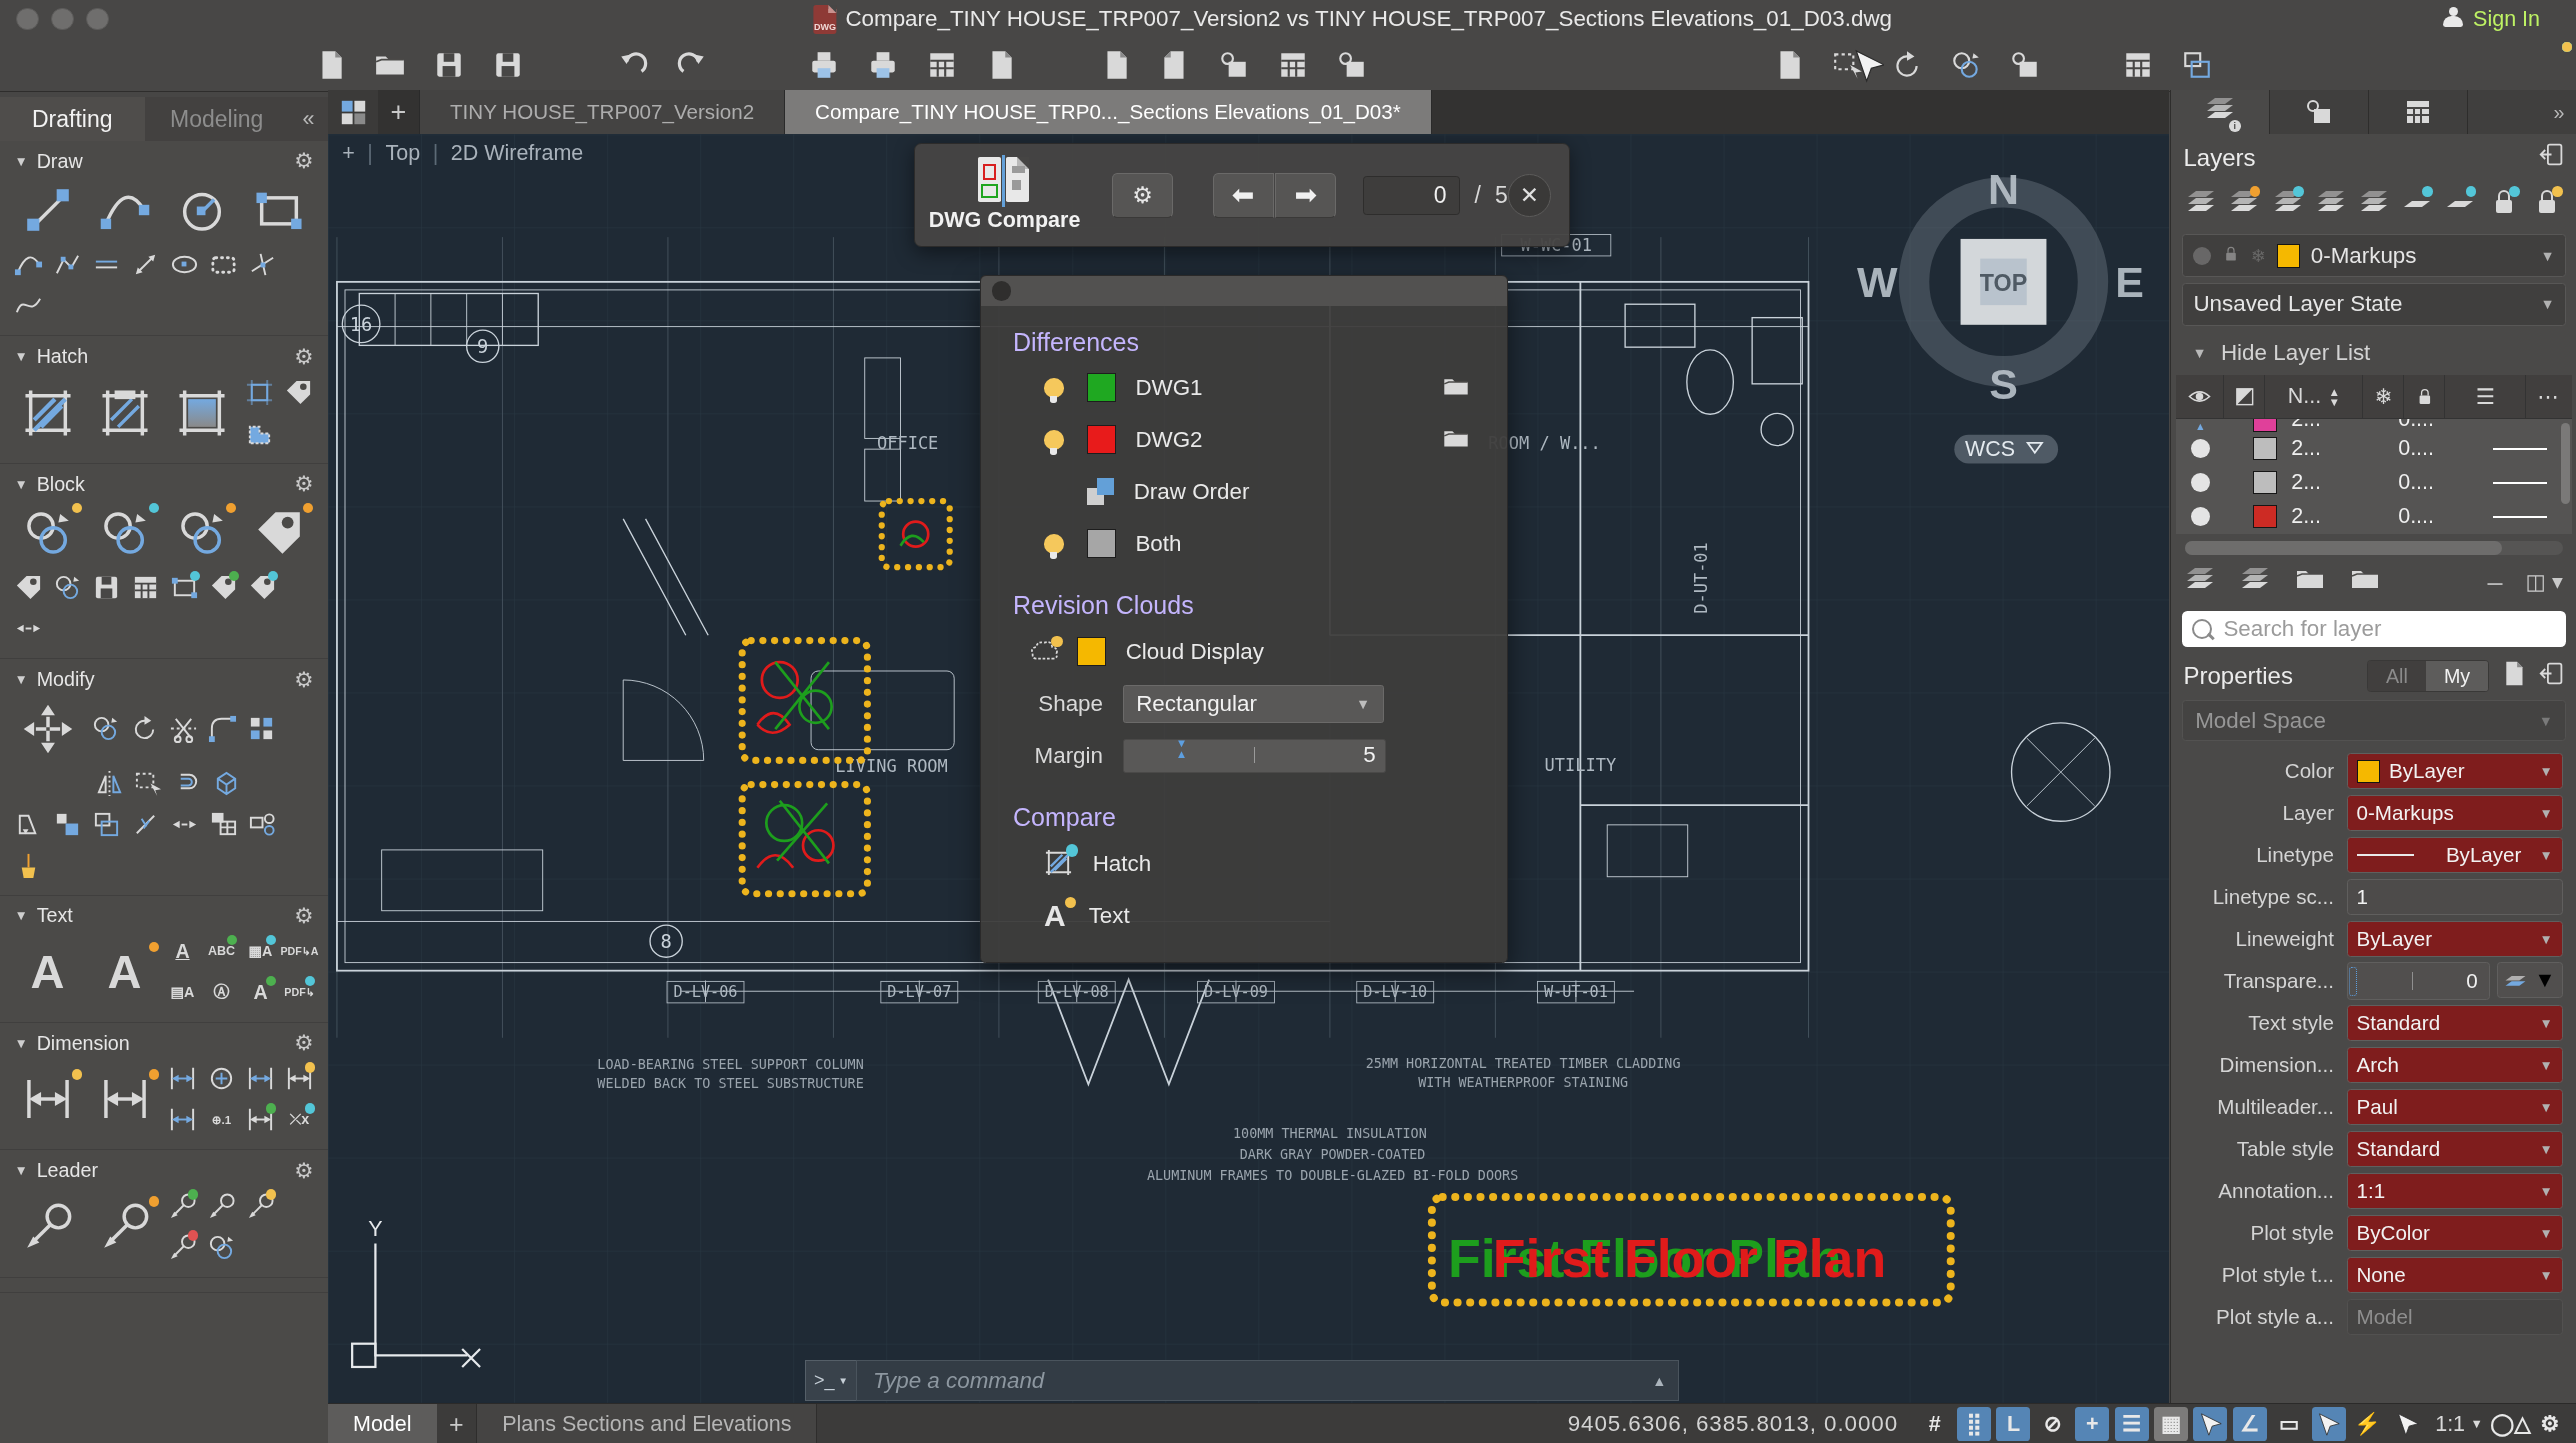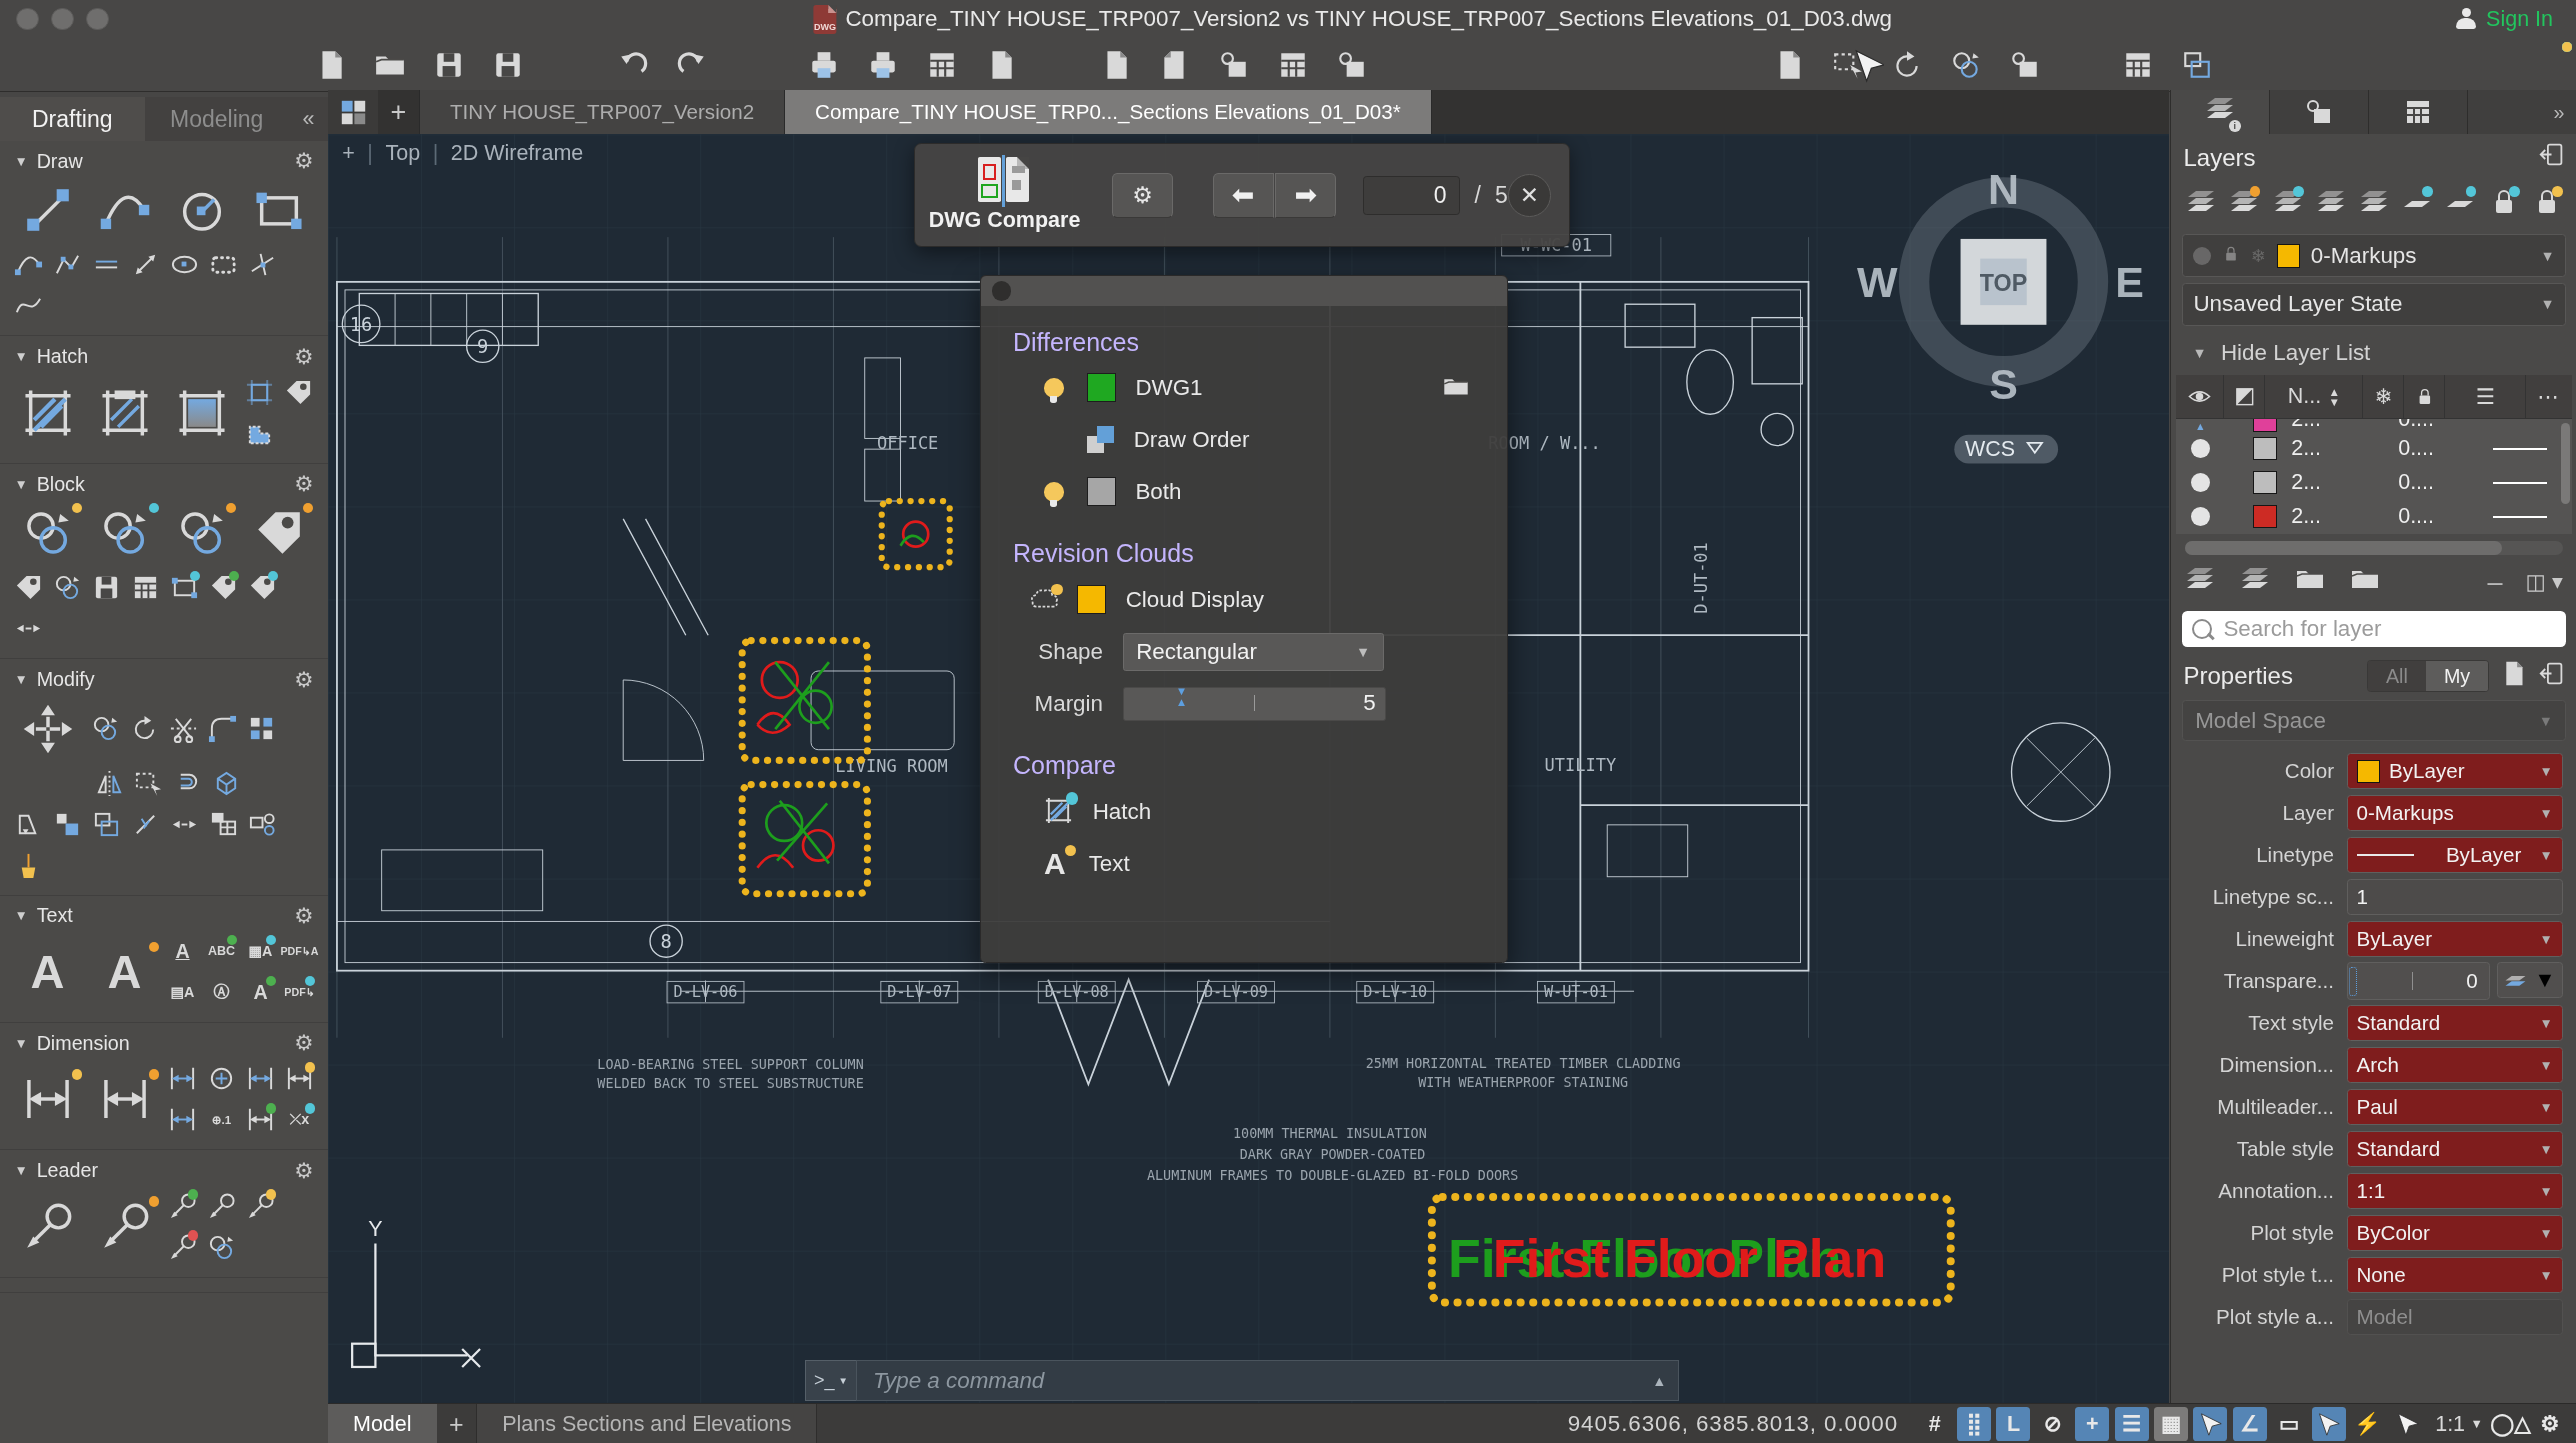--- a/index.html
+++ b/index.html
@@ -6,21 +6,21 @@
   #app{position:relative;width:2576px;height:1443px;background:#474645;overflow:hidden;-webkit-font-smoothing:antialiased;}
   .abs{position:absolute;}
   
   .titlebar{left:0;top:0;width:2576px;height:38px;background:#484746;display:flex;align-items:center;}
   .lights{display:flex;gap:12.5px;margin-left:16px;}
   .light{width:20.6px;height:20.6px;border-radius:50%;background:#6f6e6d;border:0.9px solid #5c5b5a;}
   .title-center{position:absolute;left:50%;transform:translateX(-44%);display:flex;align-items:center;gap:9px;}
   .dwgfile{width:23px;height:29px;background:#8e3a36;border-radius:2.7px;position:relative;display:flex;align-items:flex-end;justify-content:center;color:#f0d8d6;font-size:9px;font-weight:bold;padding-bottom:1.8px;box-sizing:border-box;}
   .dwgfile::after{content:"";position:absolute;top:0;right:0;border:4.5px solid #474645;border-left-color:#c9928f;border-bottom-color:#c9928f;}
   .title-text{color:#e9e9e9;font-size:22.4px;}
-  .signin{position:absolute;right:23px;display:flex;align-items:center;gap:9px;color:#22c55e;font-size:21.5px;}
+  .signin{position:absolute;right:36px;display:flex;align-items:flex-start;gap:9px;color:#bef264;font-size:21.5px;}
   .person{width:21.5px;height:21.5px;position:relative;}
   .person::before{content:"";position:absolute;left:6.3px;top:0;width:9px;height:9px;border-radius:50%;background:#e9e9e9;}
   .person::after{content:"";position:absolute;left:0.9px;top:9.8px;width:19.7px;height:10.7px;border-radius:9.8px 9.8px 2.7px 2.7px;background:#e9e9e9;}
   
   .toolbar{left:0;top:38px;width:2576px;height:53px;background:#484746;border-bottom:0.9px solid #2e2d2c;display:flex;align-items:center;}
   .tbg{display:flex;gap:16px;}
   .tbi{width:43px;height:39px;display:flex;align-items:center;justify-content:center;border-radius:4.5px;}
   .tbi svg{width:32px;height:32px;}
   
   .leftpanel{left:0;top:97px;width:328px;height:1353px;background:#4b4a48;border-right:0.9px solid #2e2d2c;display:flex;flex-direction:column;}
@@ -1245,20 +1245,28 @@
       </div>
       <div class="cmp-h">Differences</div>
       <div class="cmp-row">
         <span class="bulb"></span>
         <span class="swatch" style="background: rgb(31, 168, 33);"></span>
         <span class="cmp-label">DWG1</span>
         <span class="folder-btn"><svg class="ic" viewBox="0 0 30 30">
               <use href="#g-folder"></use>
             </svg></span>
       </div>
+      <div class="cmp-row">
+        <span class="bulb"></span>
+        <span class="swatch" style="background: rgb(232, 27, 27);"></span>
+        <span class="cmp-label">DWG2</span>
+        <span class="folder-btn"><svg class="ic" viewBox="0 0 30 30">
+              <use href="#g-folder"></use>
+            </svg></span>
+      </div>
       <div class="cmp-row" style="padding-left:106px">
         <span class="dorder"></span>
         <span class="cmp-label">Draw Order</span>
       </div>
       <div class="cmp-row">
         <span class="bulb"></span>
         <span class="swatch" style="background: rgb(166, 166, 166);"></span>
         <span class="cmp-label">Both</span>
       </div>
       <div class="cmp-h">Revision Clouds</div>

